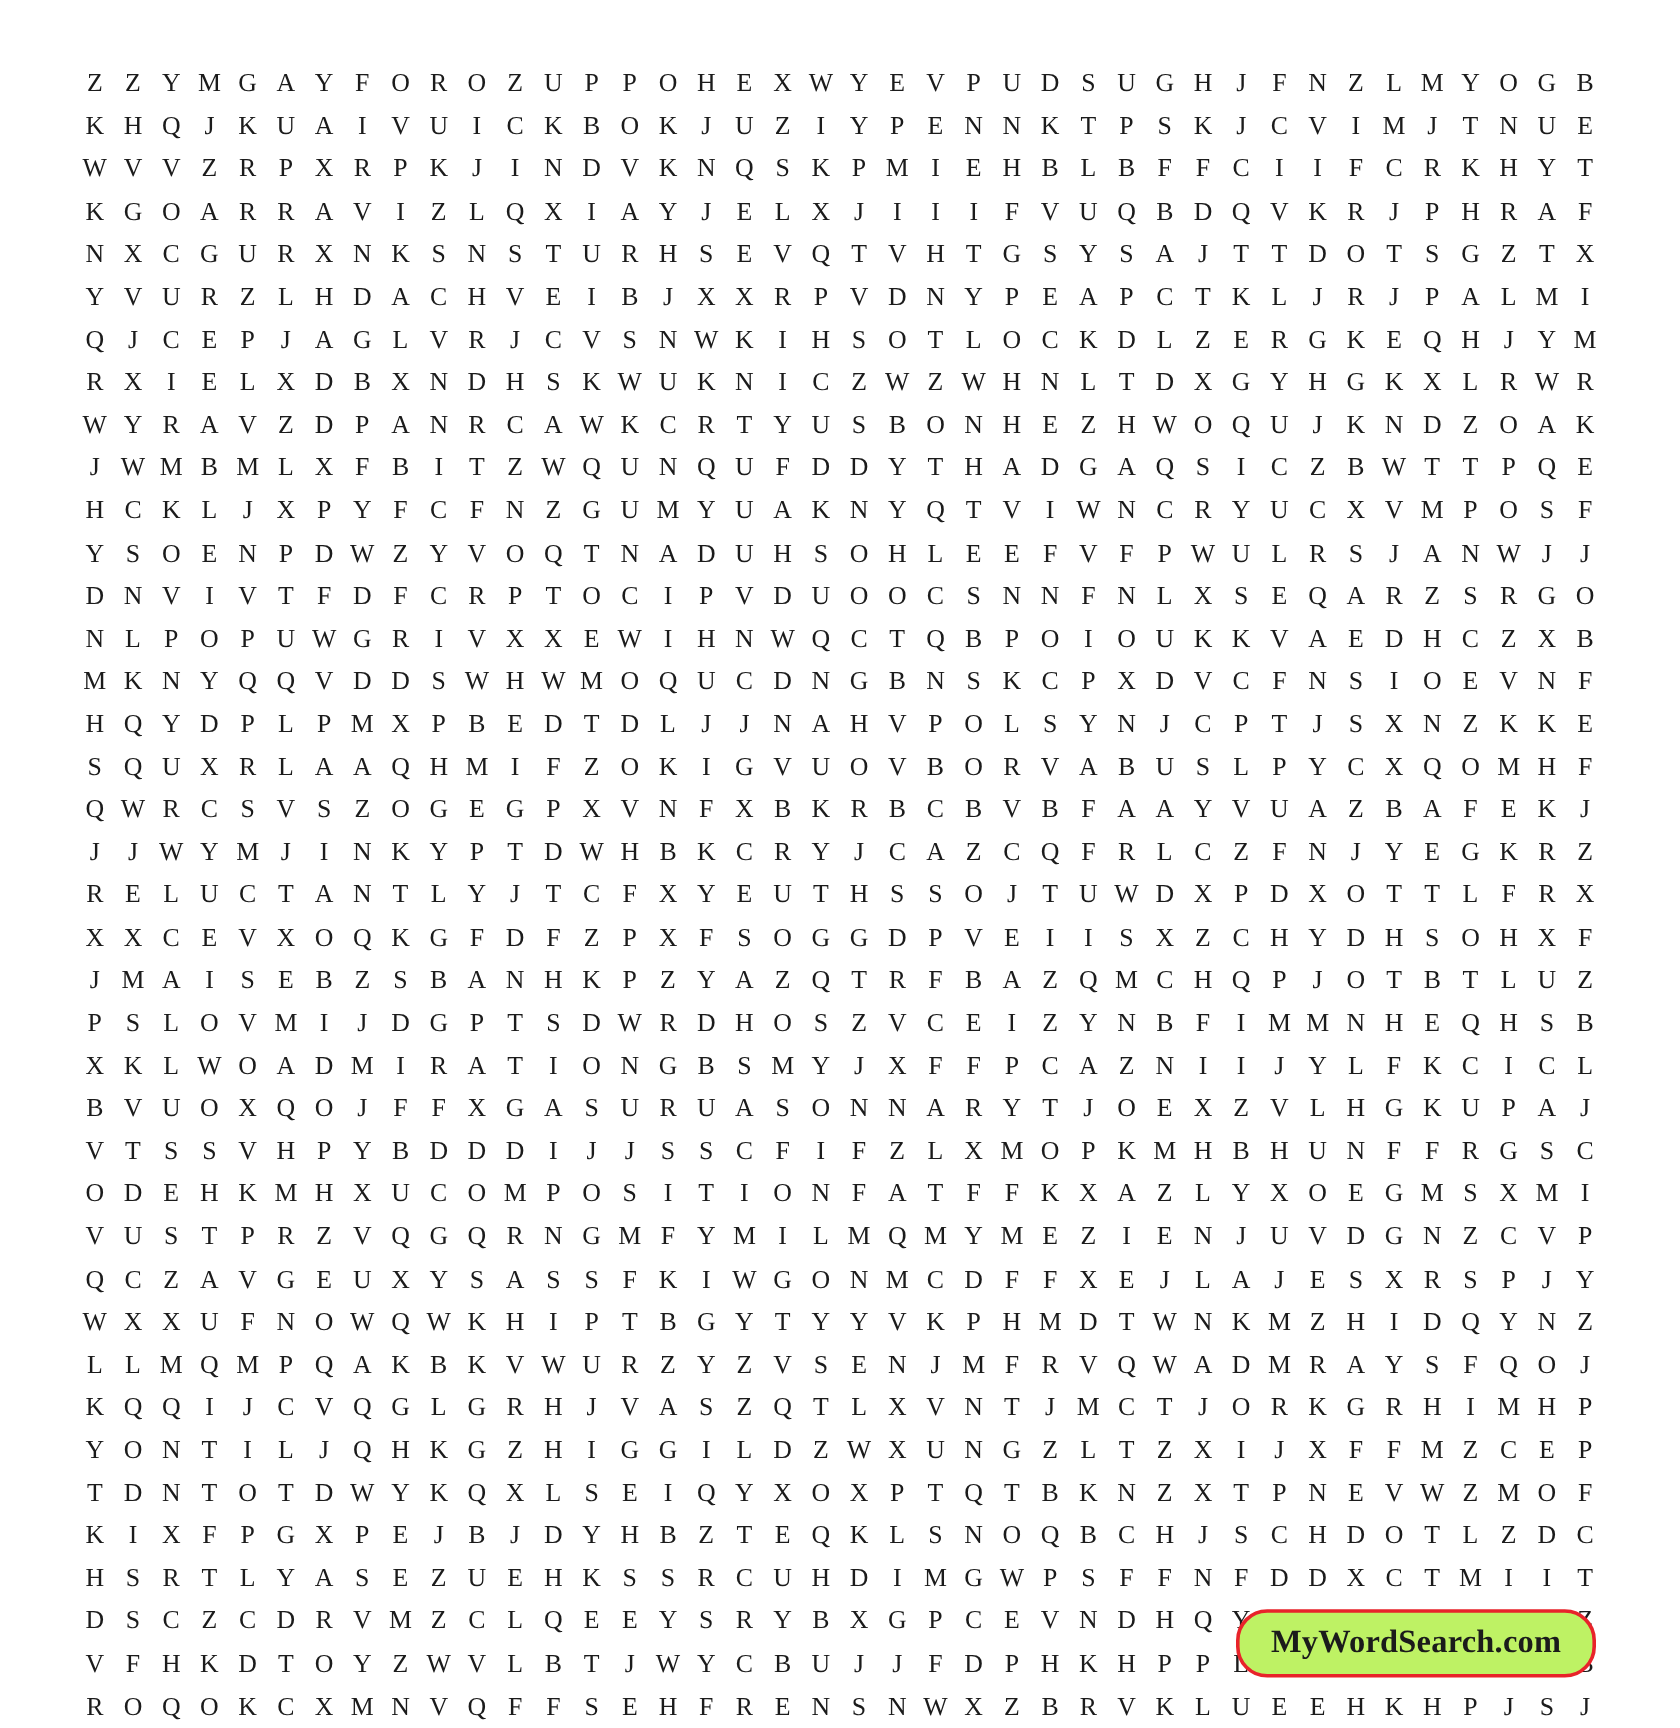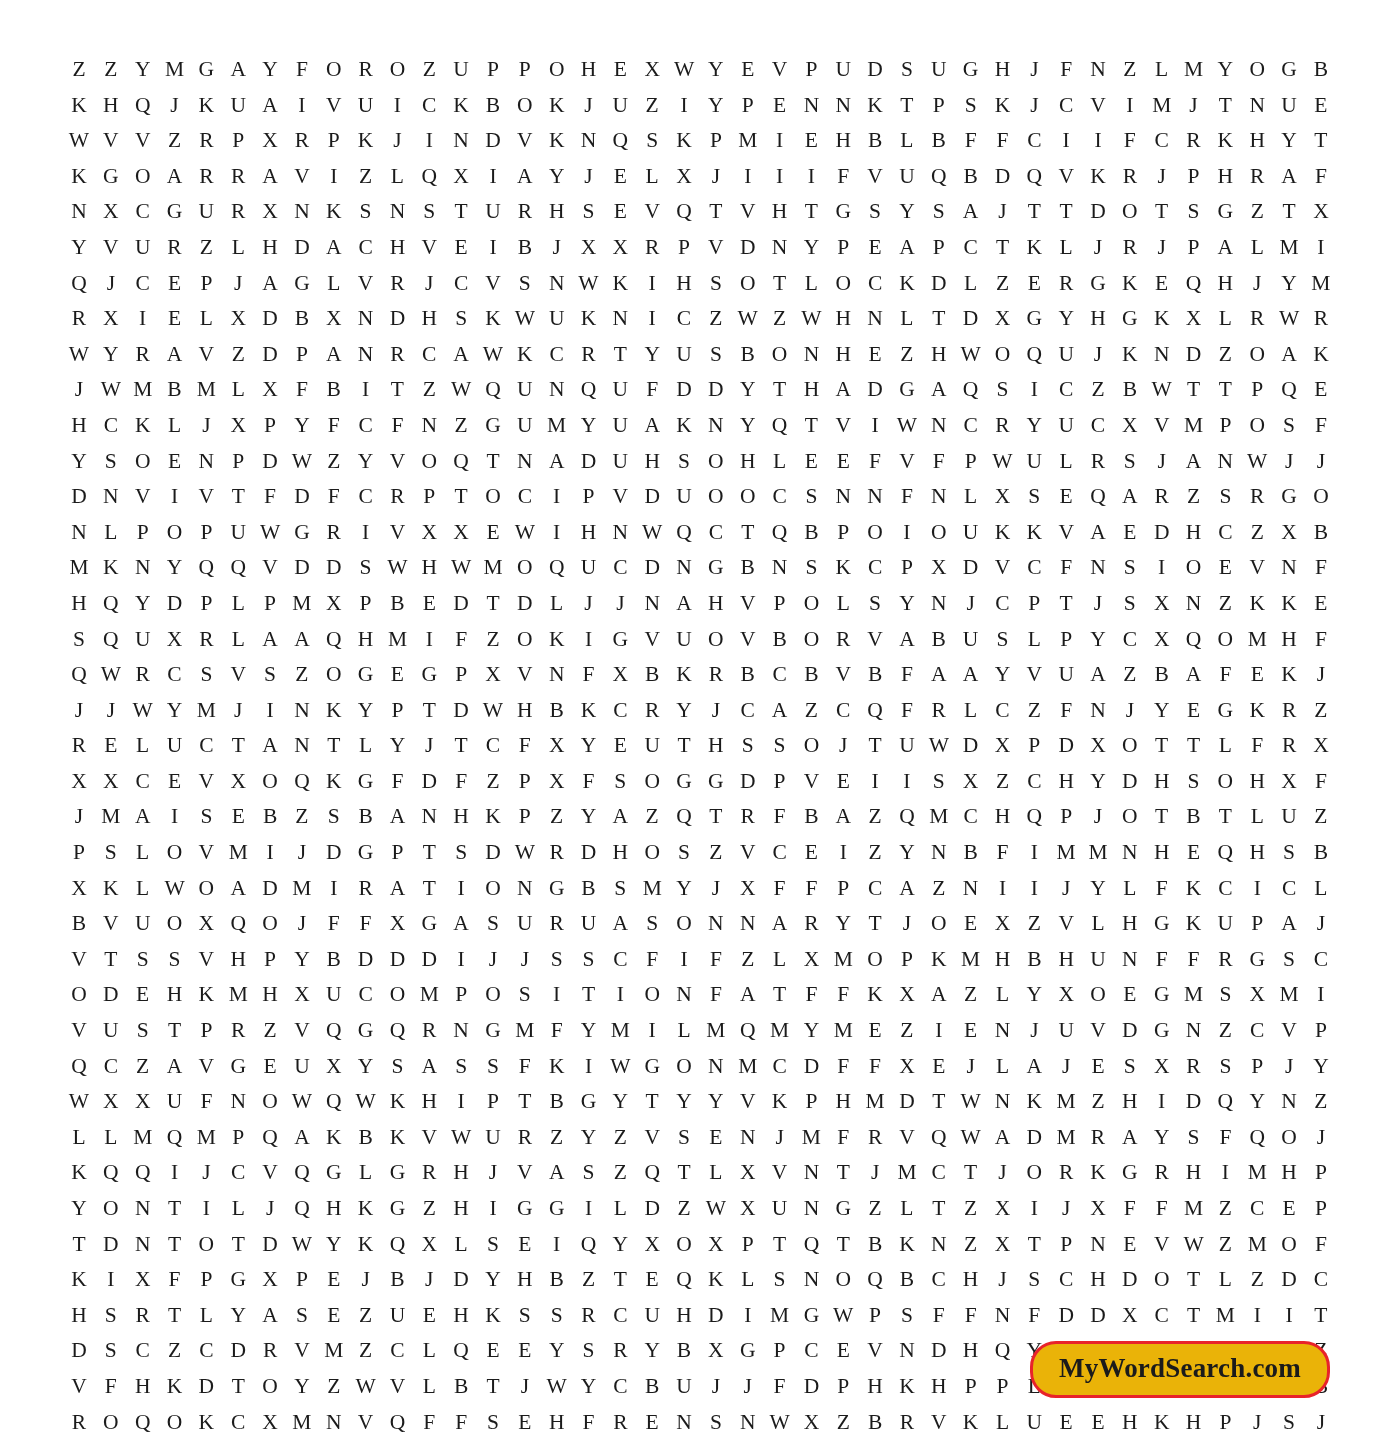--- a/index.html
+++ b/index.html
@@ -42,21 +42,21 @@
     text-align: center;
     width: 22px;
     flex: 0 0 auto;
   }
   #footer-badge {
     position: absolute;
     right: 70px;
     bottom: 42px;
     border: 3px solid #e8232a;
     border-radius: 26px;
-    background: #eab308;
+    background: #bef264;
     padding: 9px 26px 11px 26px;
     box-sizing: border-box;
   }
   #footer-badge .badge-text {
     font-family: "Liberation Serif", serif;
     font-size: 27px;
     font-weight: bold;
     color: #1b1b1b;
     letter-spacing: 0.2px;
     white-space: nowrap;

